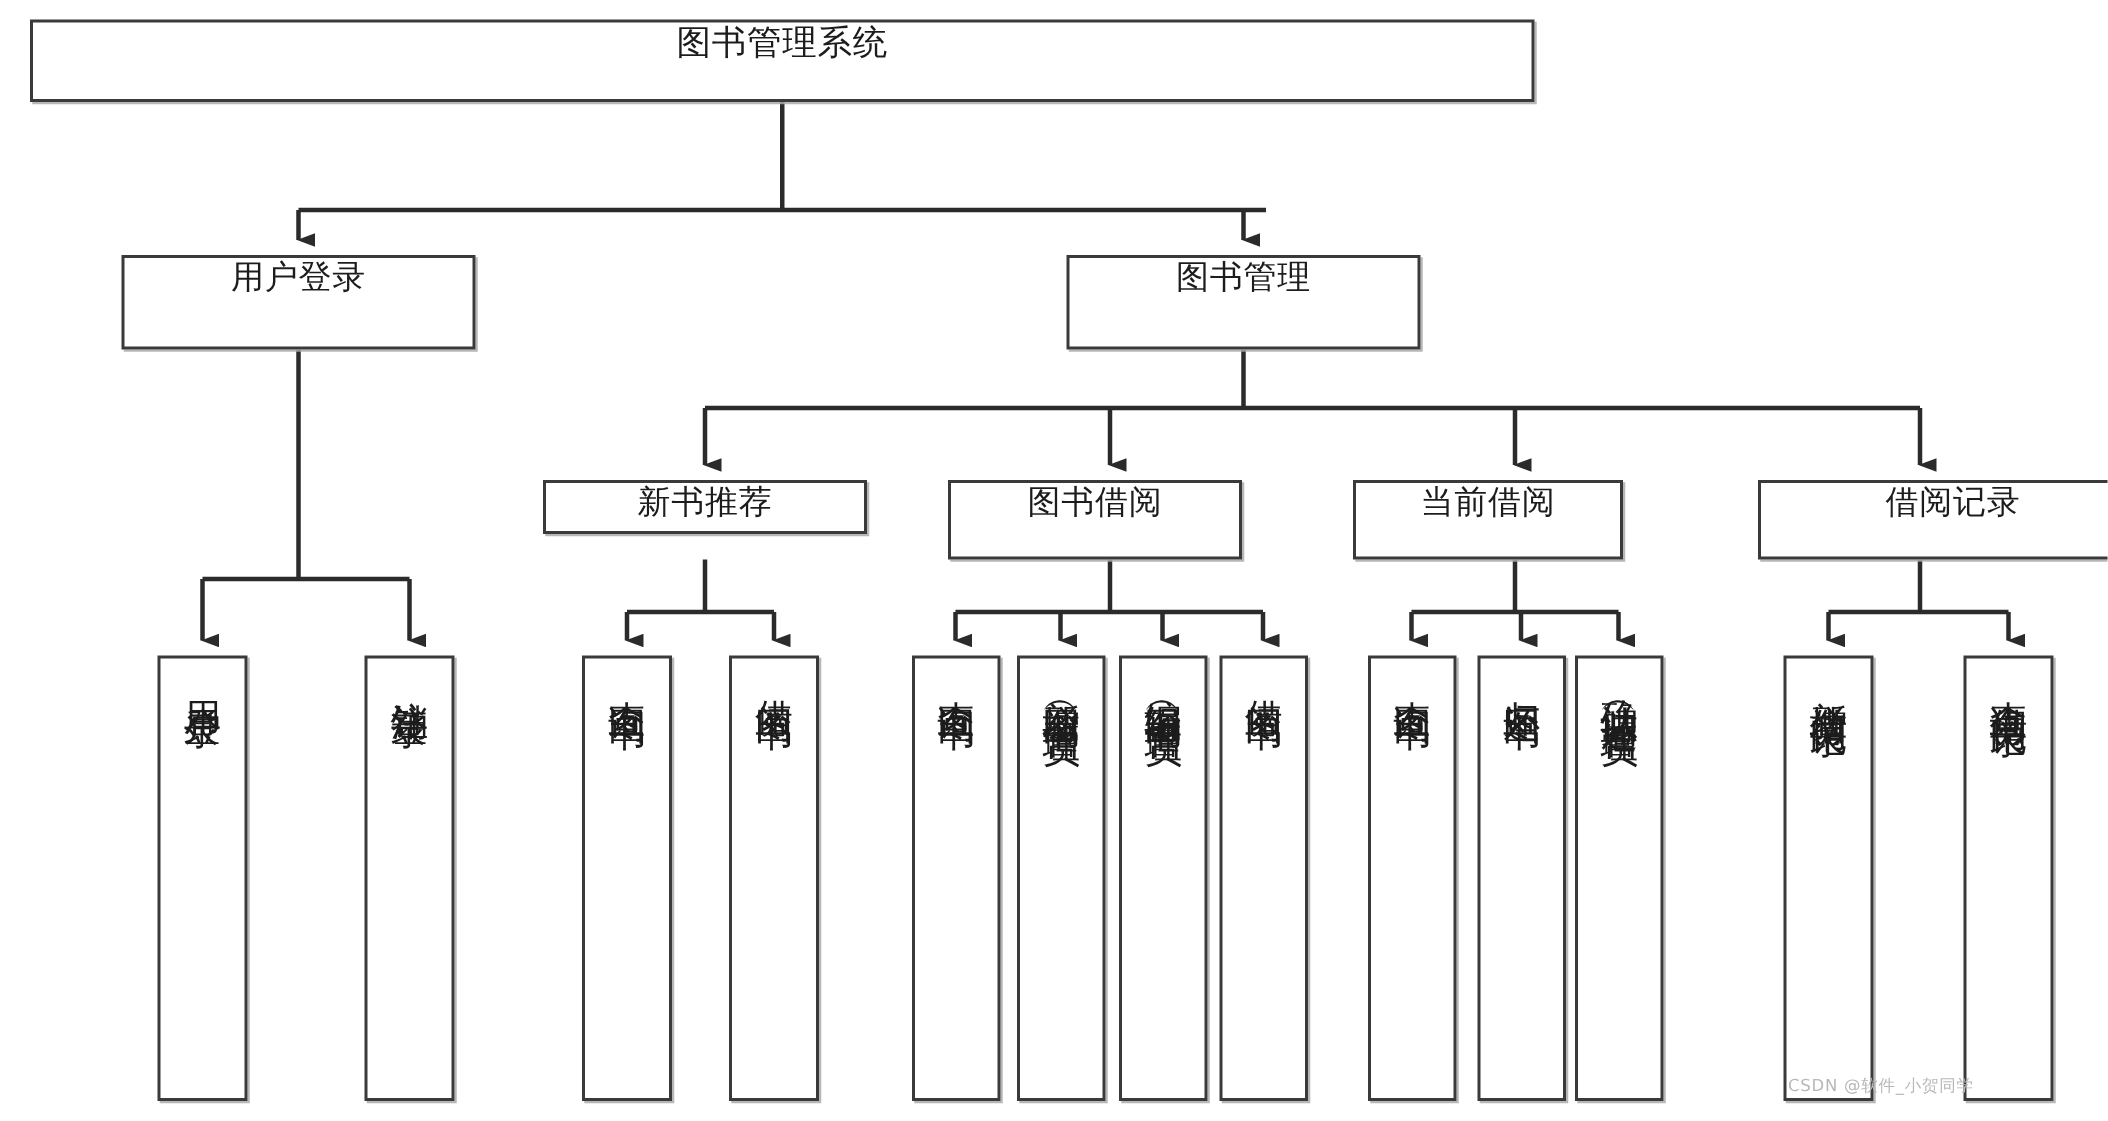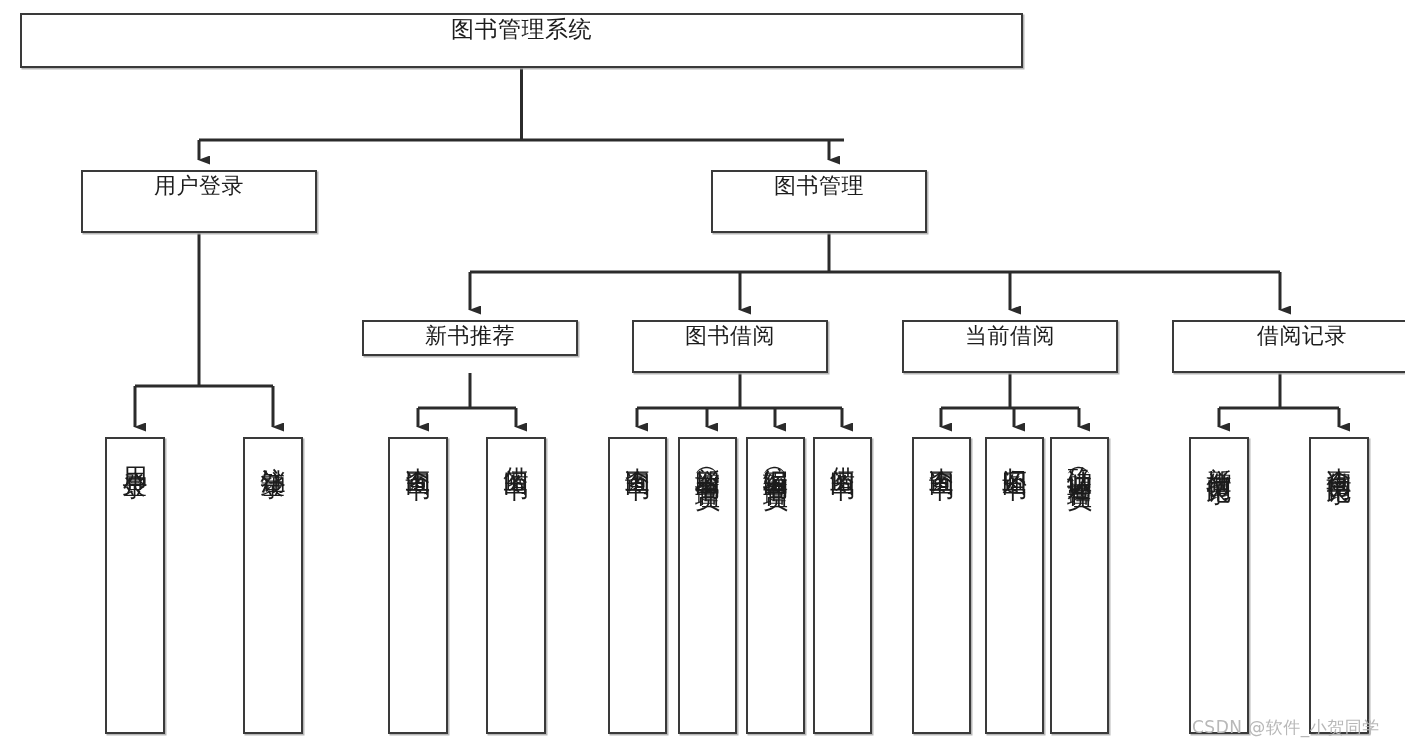--- a/index.html
+++ b/index.html
@@ -55,21 +55,21 @@
   .node.vertical .label {
     writing-mode: vertical-rl;
     text-orientation: upright;
     font-size: 25px;
     letter-spacing: 3px;
     line-height: 1;
   }
   #node-root .label { font-size: 23px; }
   .watermark {
     position: absolute;
-    font-size: 17px;
+    font-size: 11px;
     color: #b8b8b8;
     white-space: nowrap;
     letter-spacing: 0.5px;
   }
 </style>
 </head>
 <body>
 
 <div id="diagram-root">
 
@@ -129,33 +129,33 @@
   </svg>
 
   <div class="node horizontal" id="node-root" style="left:20px; top:13px; width:1003px; height:55px;">
     <span class="label">图书管理系统</span>
   </div>
 
   <div class="node horizontal" style="left:81px; top:170px; width:236px; height:63px;">
     <span class="label">用户登录</span>
   </div>
 
-  <div class="node horizontal" style="left:711px; top:170px; width:216px; height:63px;">
+  <div class="node horizontal" style="left:711px; top:170px; width:236px; height:63px;">
     <span class="label">图书管理</span>
   </div>
 
   <div class="node horizontal" style="left:362px; top:320px; width:216px; height:36px;">
     <span class="label">新书推荐</span>
   </div>
 
   <div class="node horizontal" style="left:632px; top:320px; width:196px; height:53px;">
     <span class="label">图书借阅</span>
   </div>
 
-  <div class="node horizontal" style="left:902px; top:320px; width:216px; height:53px;">
+  <div class="node horizontal" style="left:902px; top:320px; width:180px; height:53px;">
     <span class="label">当前借阅</span>
   </div>
 
   <div class="node horizontal" style="left:1172px; top:320px; width:260px; height:53px;">
     <span class="label">借阅记录</span>
   </div>
 
   <div class="node vertical" style="left:105px; top:437px; width:60px; height:297px;">
     <span class="label">用户登录</span>
   </div>

